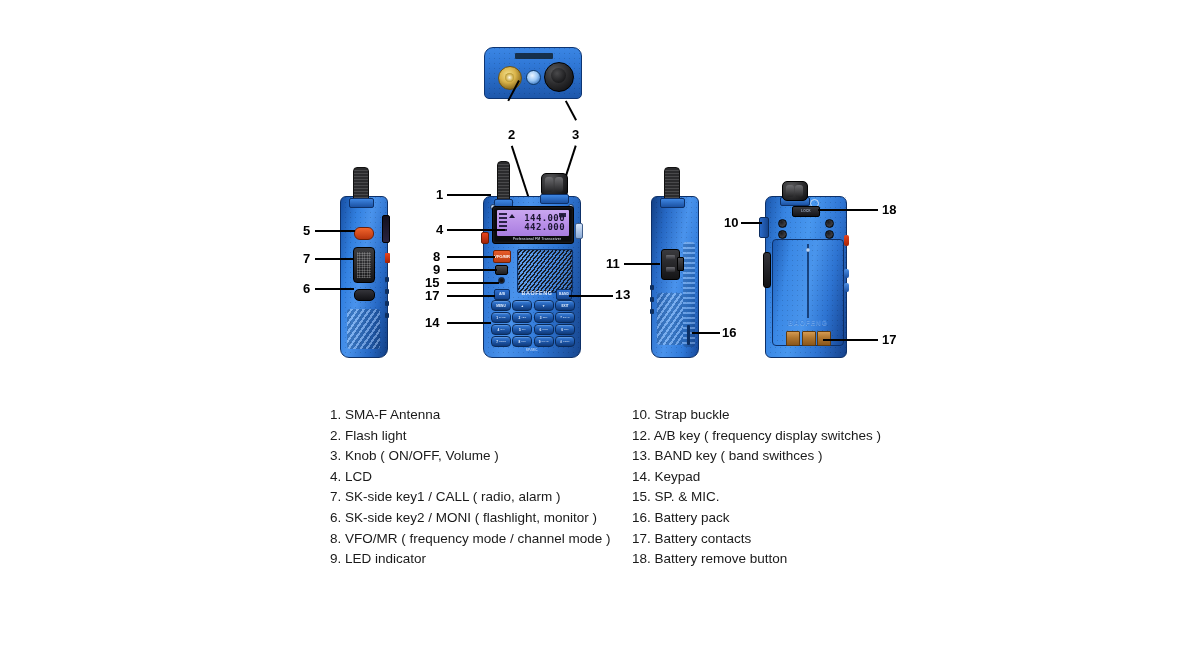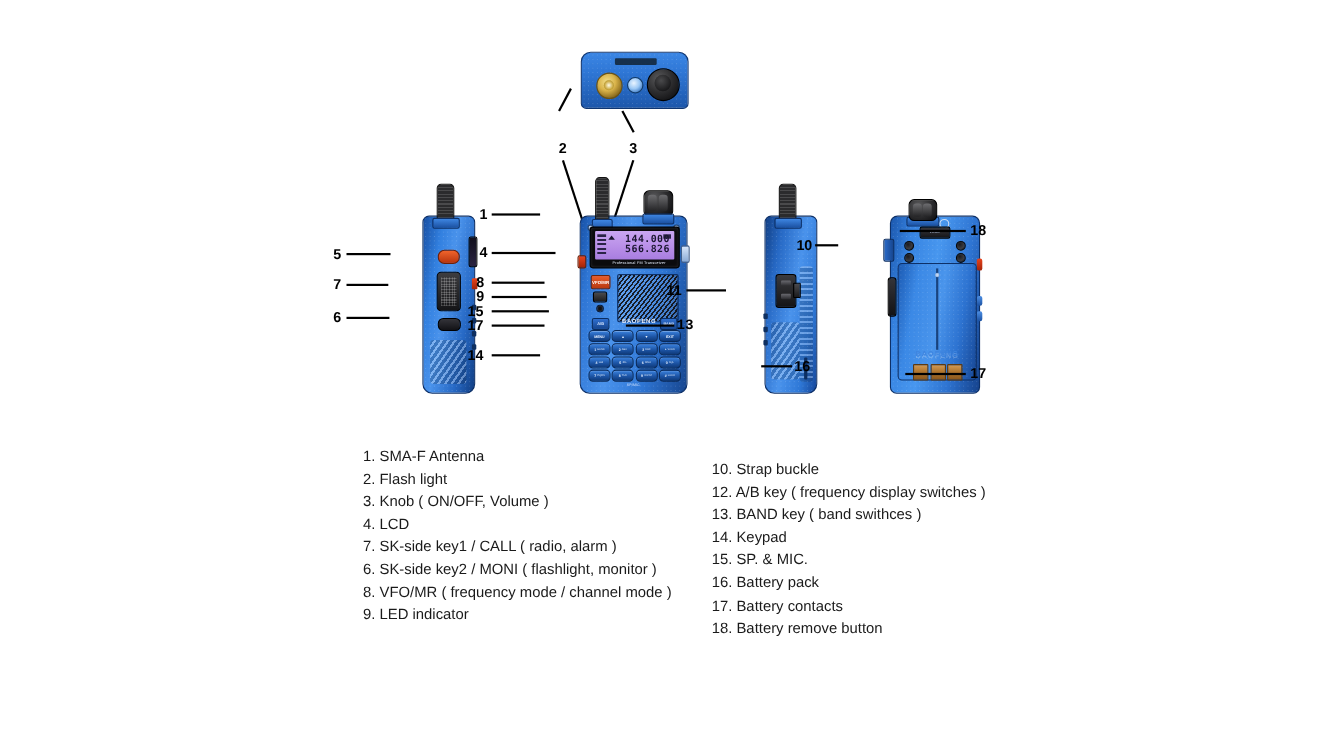--- a/index.html
+++ b/index.html
@@ -10,21 +10,21 @@
   body {
     width: 1200px;
     height: 670px;
     position: relative;
     overflow: hidden;
     font-family: "Liberation Sans", sans-serif;
     color: #000;
   }
 
   
-  .abs { position: absolute; margin-left: 44px; }
+  .abs { position: absolute; }
   .callout-num {
     position: absolute;
     font-family: "Liberation Sans", sans-serif;
     font-weight: bold;
     font-size: 13px;
     color: #000;
     line-height: 1;
     white-space: nowrap;
   }
   .lead {
@@ -385,21 +385,21 @@
      background: linear-gradient(180deg,#34343a,#131315); border-radius:3px; border:1px solid #000;}
   .side-strip-r { position:absolute; right:-3px; top:38px; width:5px;height:11px;
      background: linear-gradient(180deg,#e8441d,#a32408); border-radius:2px;}
   .side-nub { position:absolute; right:-3px; width:5px;height:9px;
      background: linear-gradient(180deg,#4d8fe4,#1b51a2); border-radius:2px;}
 
   
   #legend { position:absolute; left:330px; top:405px; width:600px; }
   .legend-col { position:absolute; top:0; }
   .legend-col.left { left:0; width:300px; }
-  .legend-col.right { left:317px; width:290px;margin-top:12px; }
+  .legend-col.right { left:302px; width:290px; }
   .legend-item {
     font-size:13.5px;
     line-height:20.6px;
     color:#1a1a1a;
     white-space:nowrap;
     font-family:"Liberation Sans", sans-serif;
   }
 </style>
 </head>
 <body>
@@ -462,21 +462,21 @@
 
     <div class="scr-dot" style="left:6px;top:7px;"></div>
     <div class="scr-dot" style="right:6px;top:7px;"></div>
 
     <div class="lcd-frame">
       <div class="lcd">
         <div class="bars"></div>
         <div class="blk"></div>
         <div class="tri"></div>
         <div class="row r1">144.000</div>
-        <div class="row r2">566.826</div>
+        <div class="row r2">442.000</div>
       </div>
       <div class="lcd-caption">Professional FM Transceiver</div>
     </div>
 
     <div class="side-ptt-red"></div>
     <div class="side-tab-r"></div>
 
     <div class="grille"></div>
     <div class="vfo-btn">VFO/MR</div>
     <div class="led-ind"></div>

